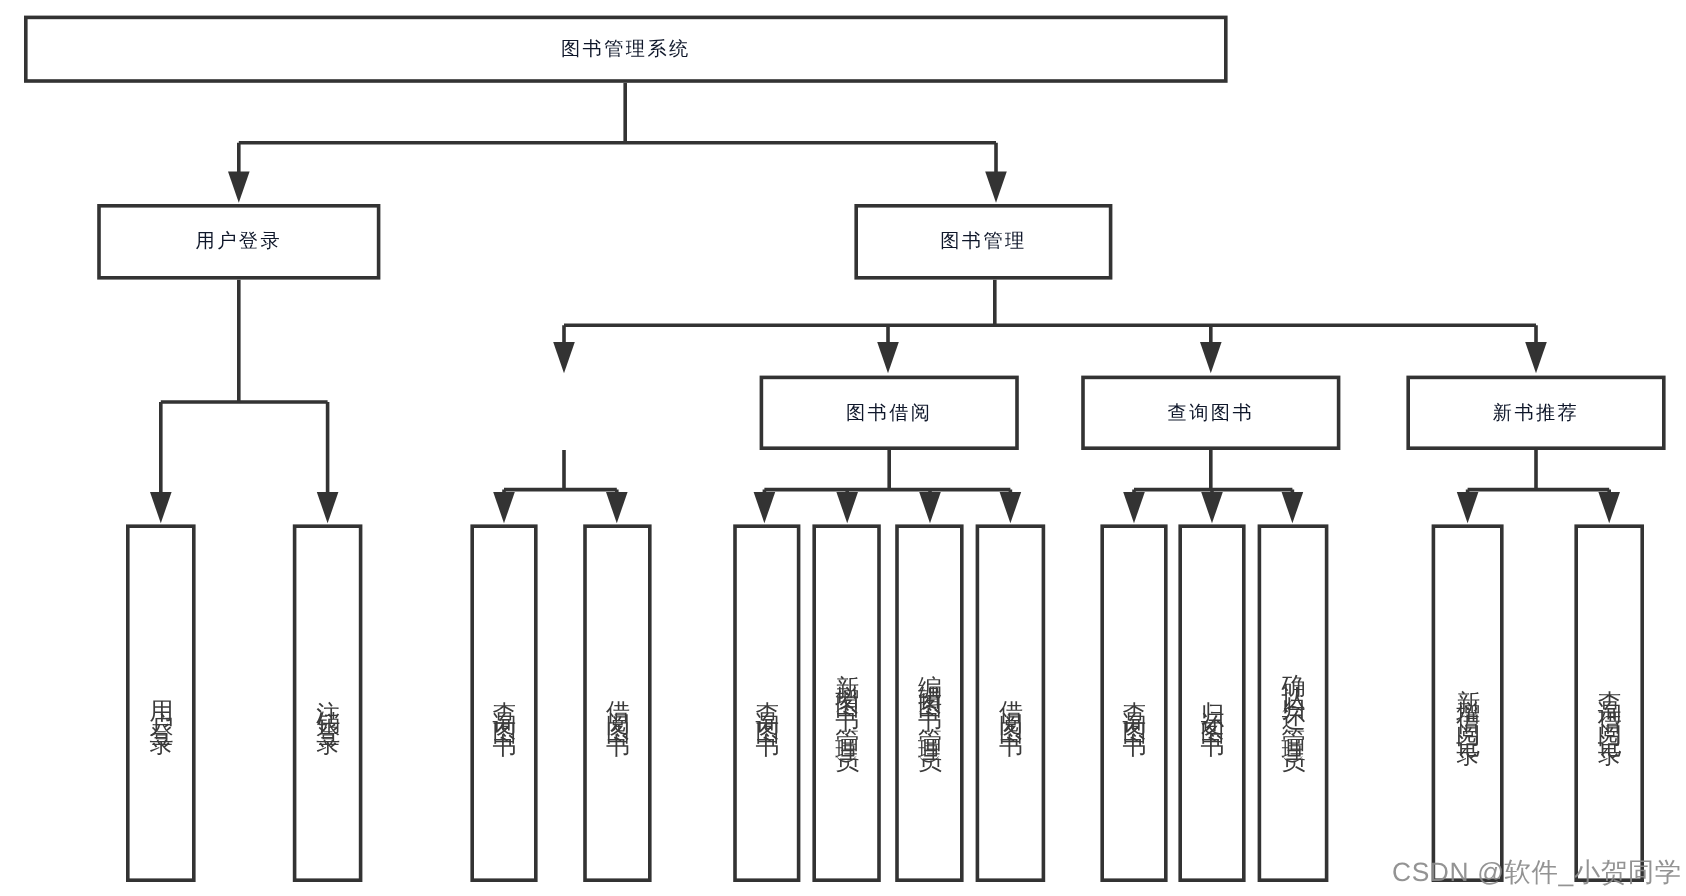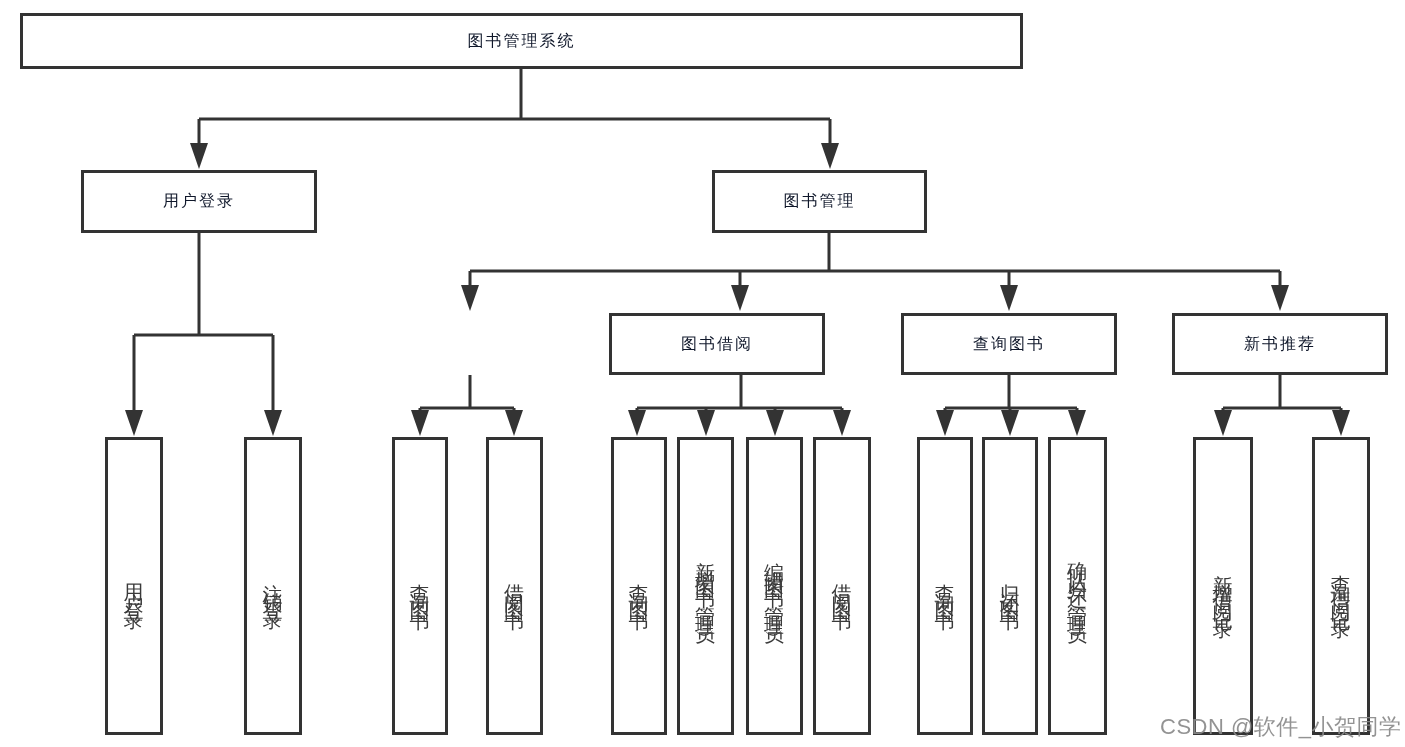--- a/index.html
+++ b/index.html
@@ -87,21 +87,21 @@
     <span class="label">图书管理系统</span>
   </div>
 
   <div class="box hbox" style="left:81px;top:170px;width:236px;height:63px;">
     <span class="label">用户登录</span>
   </div>
   <div class="box hbox" style="left:712px;top:170px;width:215px;height:63px;text-align:right;">
     <span class="label">图书管理</span>
   </div>
 
-  <div class="box hbox" style="left:609px;top:313px;width:216px;height:62px;">
+  <div class="box hbox" style="left:633px;top:313px;width:216px;height:62px;">
     <span class="label">图书借阅</span>
   </div>
   <div class="box hbox" style="left:901px;top:313px;width:216px;height:62px;">
     <span class="label">查询图书</span>
   </div>
   <div class="box hbox" style="left:1172px;top:313px;width:216px;height:62px;">
     <span class="label">新书推荐</span>
   </div>
 
   <div class="box vbox" style="left:105px;top:437px;width:58px;height:298px;">

